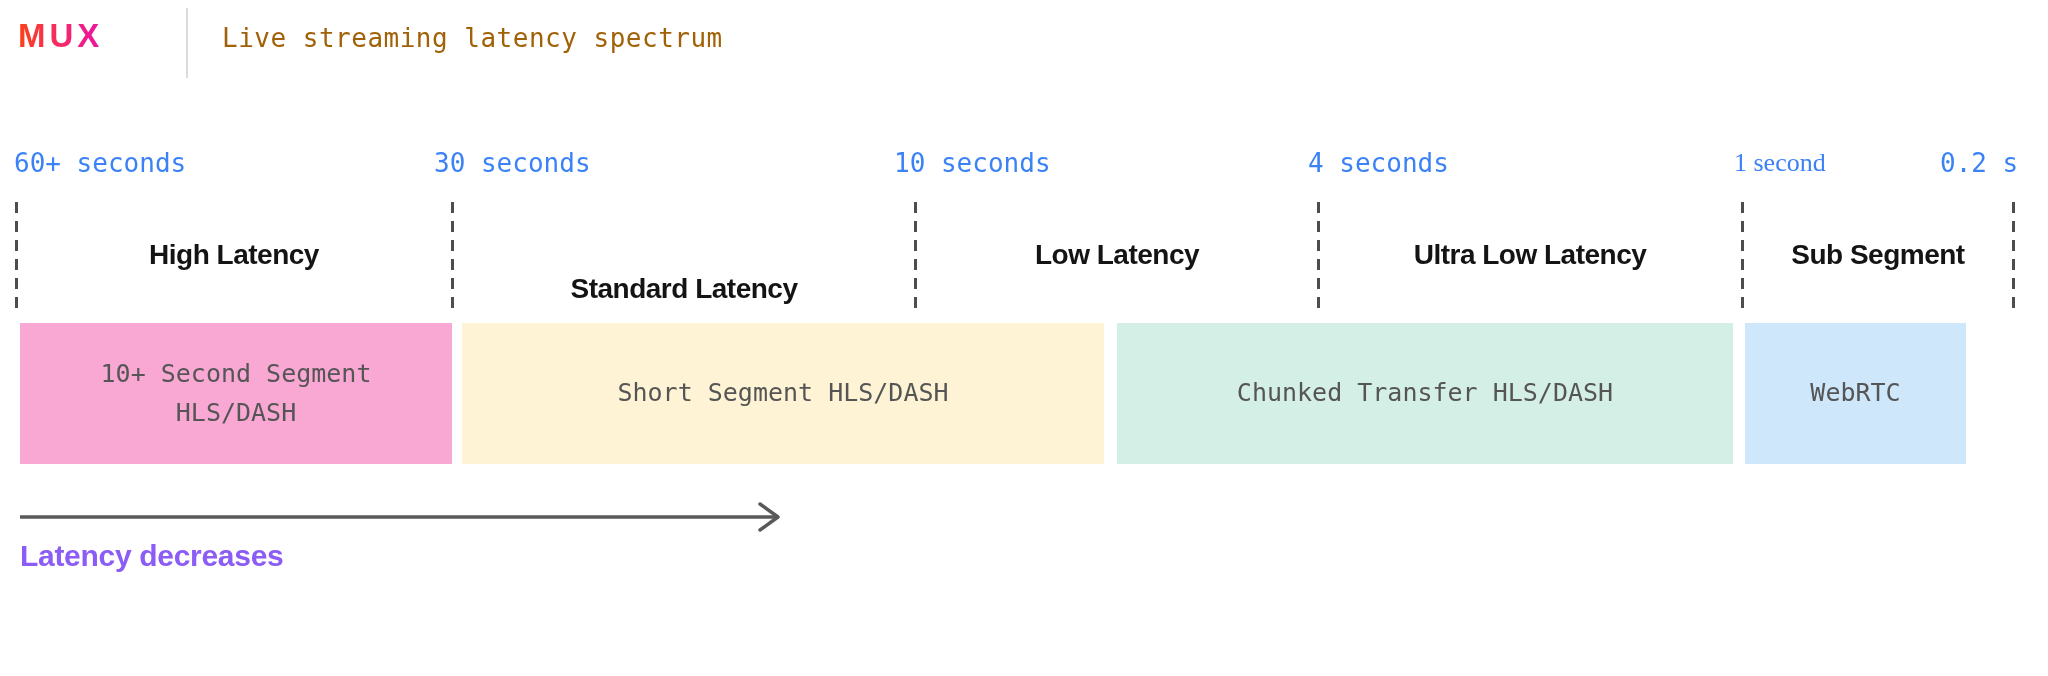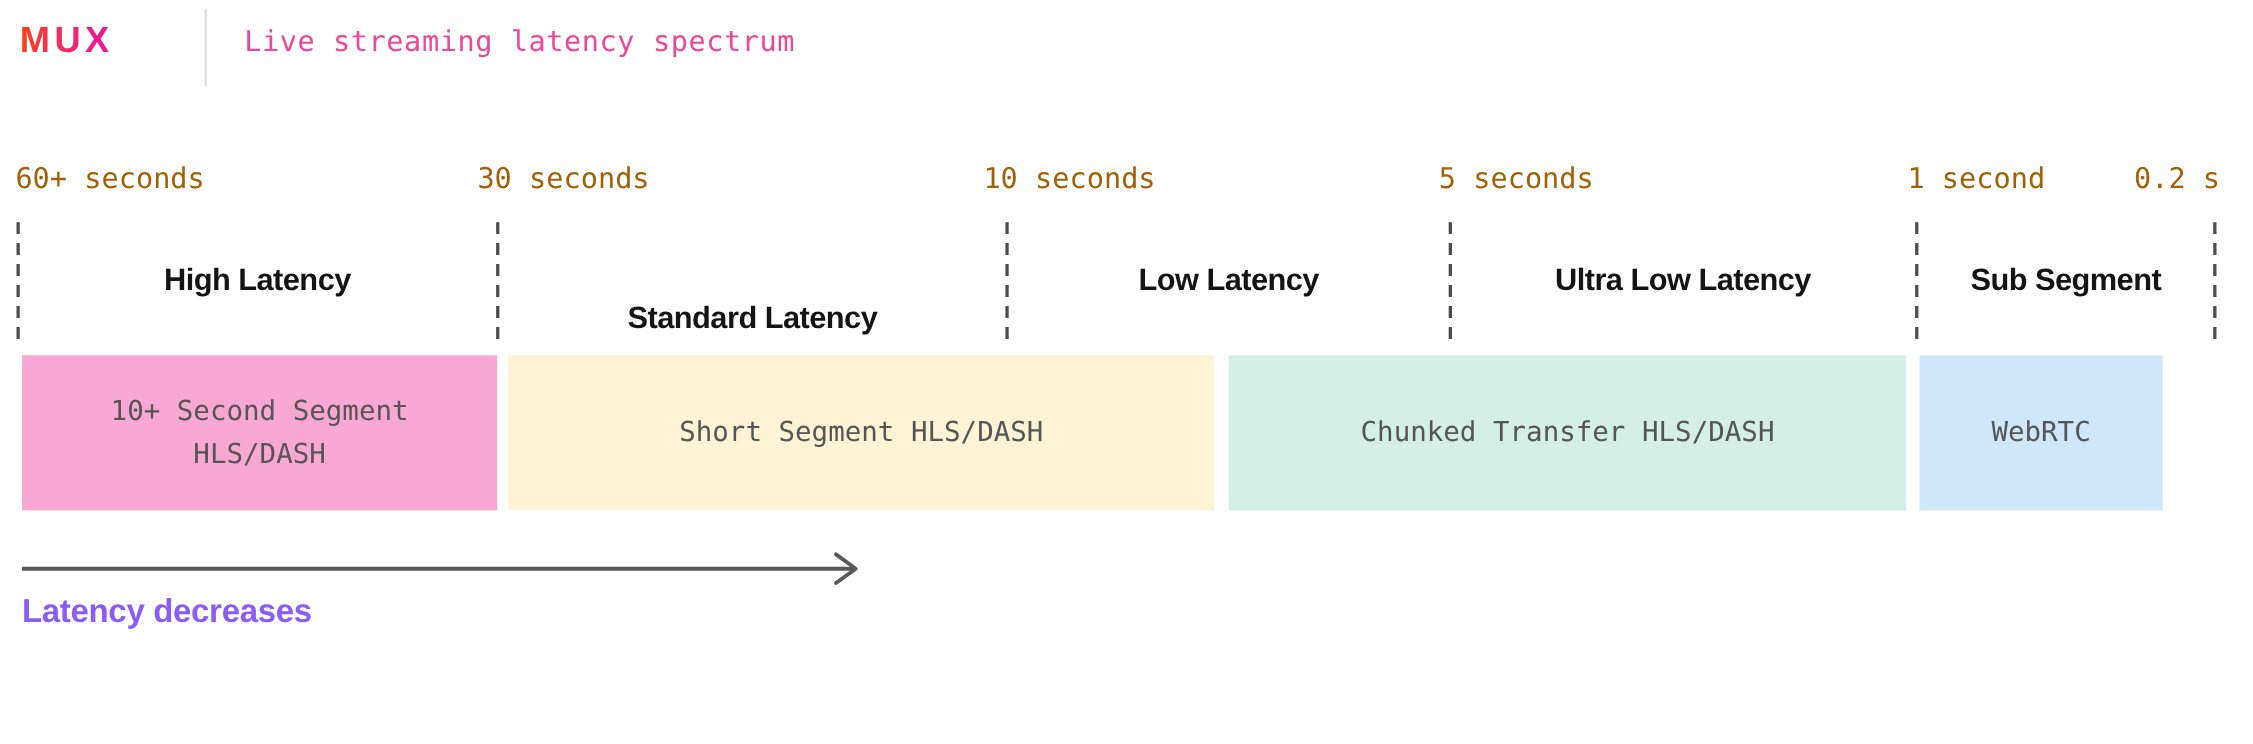--- a/index.html
+++ b/index.html
@@ -12,34 +12,34 @@
   .logo {
     position: absolute; left: 18px; top: 12px;
     font-size: 33px; line-height: 48px; font-weight: 700; letter-spacing: 4px;
     background-image: linear-gradient(90deg, #fb4119, #f42a68, #eb12a3);
     -webkit-background-clip: text; background-clip: text; color: transparent;
   }
   .divider { position: absolute; left: 186px; top: 8px; width: 2px; height: 70px; background: #dcdcdc; }
   .title {
     position: absolute; left: 222px; top: 22px;
     font-family: "DejaVu Sans Mono", monospace; font-size: 26px; line-height: 32px;
-    color: #ec4899; letter-spacing: 0.5px;
+    color: #a16207; letter-spacing: 0.5px;
   }
 
   
   .tick-label {
     position: absolute; top: 146px;
     font-family: "DejaVu Sans Mono", monospace; font-size: 26px; line-height: 34px;
-    color: #a16207; white-space: nowrap;
+    color: #3b82f6; white-space: nowrap;
   }
   .t0 { left: 14px; }
   .t1 { left: 434px; }
   .t2 { left: 894px; }
   .t3 { left: 1308px; }
-  .t4 { left: 1734px; }
+  .t4 { left: 1734px; font-family: Liberation Serif, serif; }
   .t5 { left: 1940px; }
 
   
   .tick-line {
     position: absolute; top: 202px; height: 112px; width: 3px;
     background: repeating-linear-gradient(to bottom, #4d4d4d 0px, #4d4d4d 11px, transparent 11px, transparent 19px);
   }
   .l0 { left: 15px; }
   .l1 { left: 451px; }
   .l2 { left: 914px; }
@@ -84,21 +84,21 @@
 
 <div class="stage">
 
   <div class="logo" style="background-image: linear-gradient(90deg, rgb(251, 65, 25), rgb(244, 42, 104), rgb(235, 18, 163));">MUX</div>
   <div class="divider"></div>
   <div class="title">Live streaming latency spectrum</div>
 
   <div class="tick-label t0">60+ seconds</div>
   <div class="tick-label t1">30 seconds</div>
   <div class="tick-label t2">10 seconds</div>
-  <div class="tick-label t3">5 seconds</div>
+  <div class="tick-label t3">4 seconds</div>
   <div class="tick-label t4">1 second</div>
   <div class="tick-label t5">0.2 s</div>
 
   <div class="tick-line l0"></div>
   <div class="tick-line l1"></div>
   <div class="tick-line l2"></div>
   <div class="tick-line l3"></div>
   <div class="tick-line l4"></div>
   <div class="tick-line l5"></div>
 

